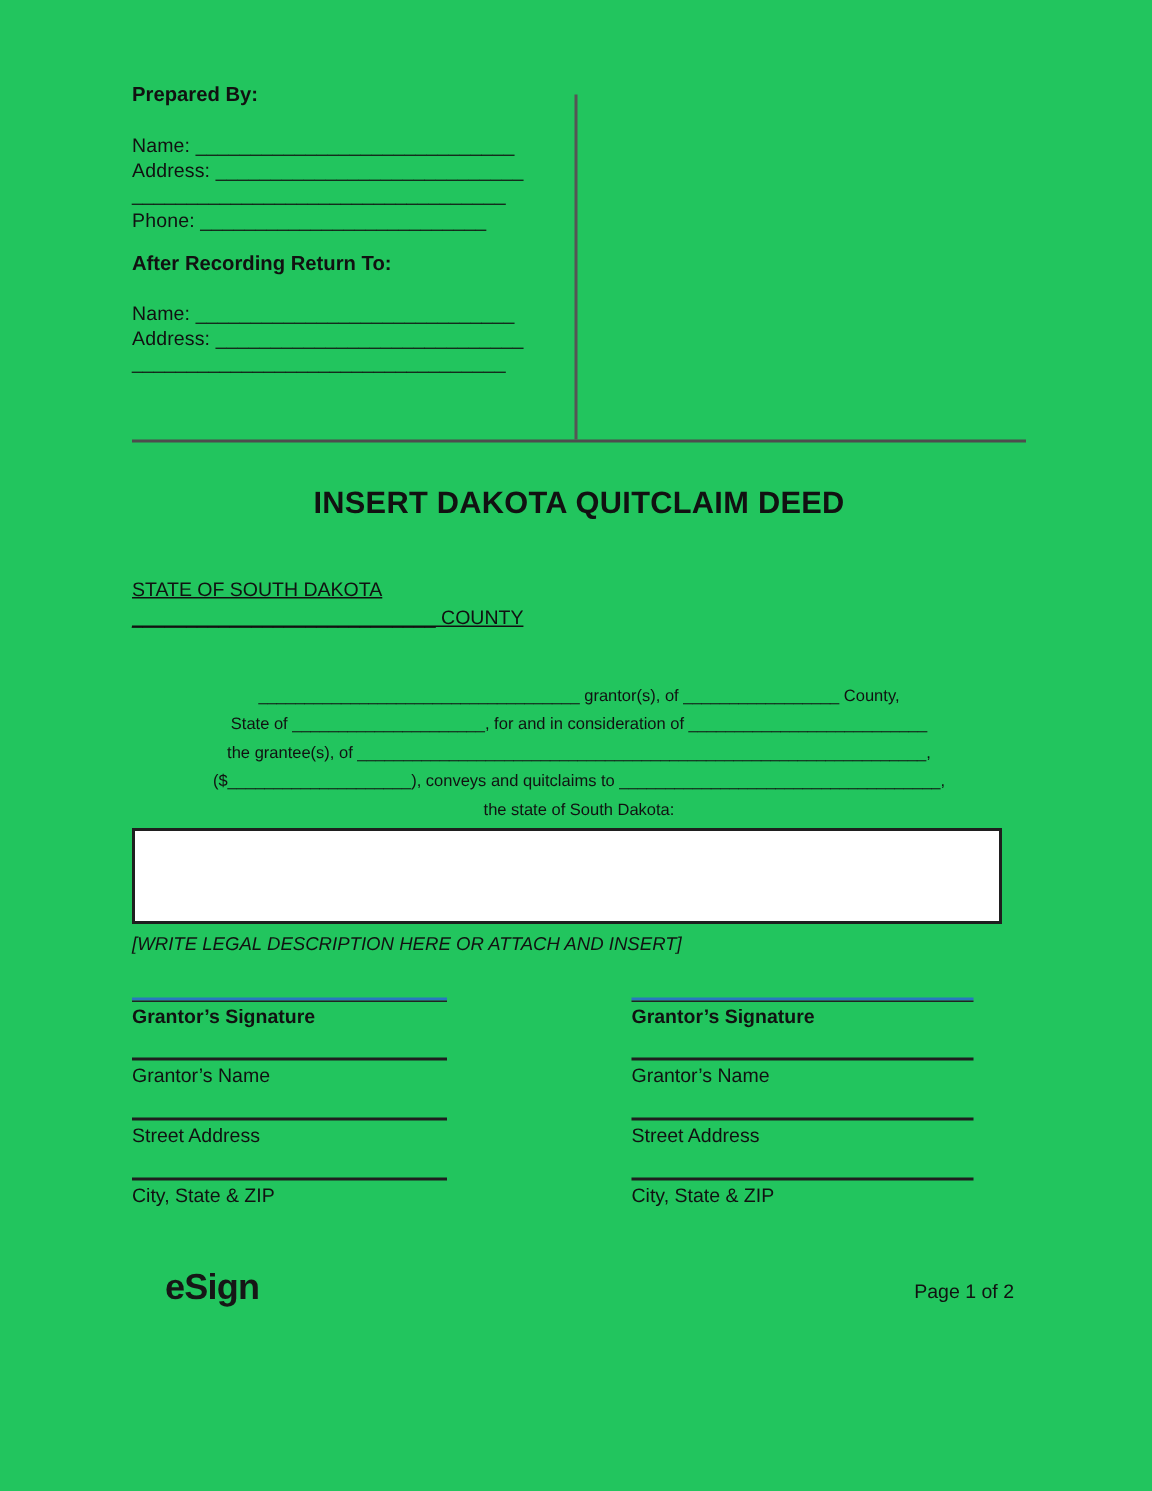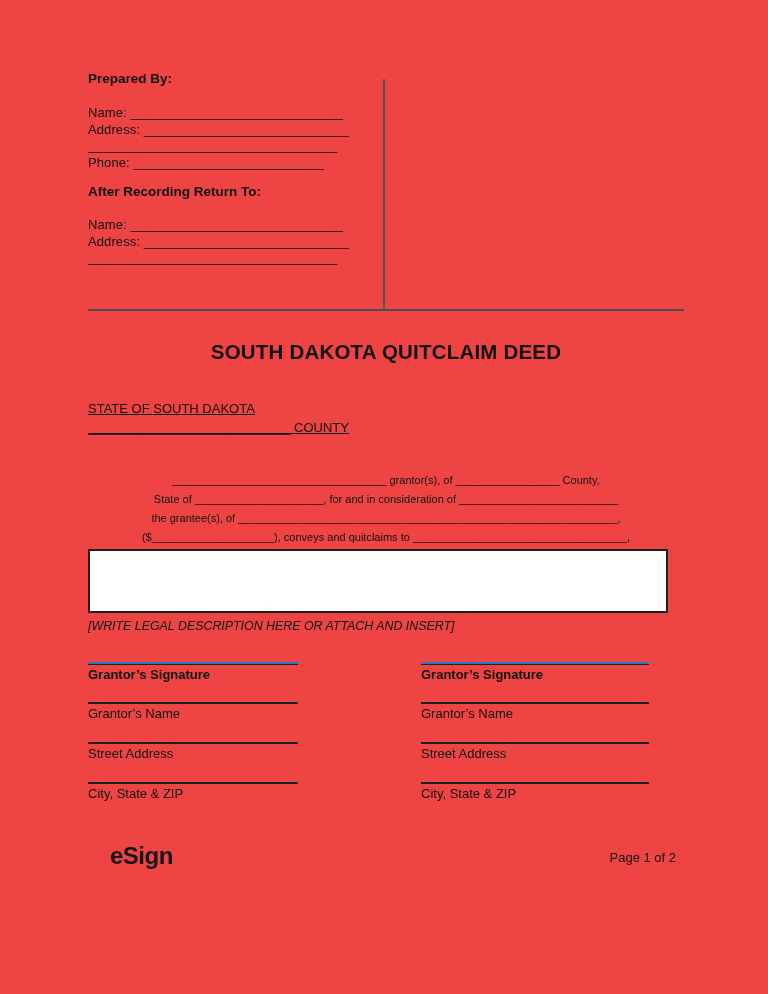--- a/index.html
+++ b/index.html
@@ -1,24 +1,24 @@
 <!DOCTYPE html>
 <html><head>
 <meta charset="utf-8">
 <style>
   html,body { margin:0; padding:0; background:#e8e8e8; }
   .page {
     position: relative;
     width: 768px; height: 994px;
     margin: 0 auto;
-    background: #ef4444;
+    background: #22c55e;
     font-family: "Liberation Sans", "DejaVu Sans", sans-serif;
     color: #111;
     box-sizing: border-box;
-    padding: 61px 84px 0 88px;
+    padding: 45px 84px 0 88px;
     overflow: hidden;
   }
   .content { width: 596px; }
 
   
   .recorder-section {
     position: relative;
     height: 238px;
     border-bottom: 2px solid #4d4d4d;
     font-size: 13px;
@@ -138,32 +138,33 @@
         <div class="rec-heading second">After Recording Return To:</div>
         <div class="rec-fields second">
           <div class="rec-line">Name: _____________________________</div>
           <div class="rec-line">Address: ____________________________</div>
           <div class="rec-line">__________________________________</div>
         </div>
       </div>
       <div class="v-divider"></div>
     </div>
 
-    <div class="doc-title">SOUTH DAKOTA QUITCLAIM DEED</div>
+    <div class="doc-title">INSERT DAKOTA QUITCLAIM DEED</div>
 
     <div class="intro">
       <div>STATE OF SOUTH DAKOTA</div>
       <div>____________________________ COUNTY</div>
     </div>
 
     <div class="body-para">
       <div>___________________________________ grantor(s), of _________________ County,</div>
       <div>State of _____________________, for and in consideration of __________________________</div>
       <div>the grantee(s), of ______________________________________________________________,</div>
       <div>($____________________), conveys and quitclaims to ___________________________________,</div>
+      <div>the state of South Dakota:</div>
     </div>
 
     <div class="legal-box"></div>
     <div class="legal-note">[WRITE LEGAL DESCRIPTION HERE OR ATTACH AND INSERT]</div>
 
     <div class="sig-grid">
       <div class="sig-col-left">
         <div class="sig-row">
           <div class="line-sig">
             <div class="blue"></div>

